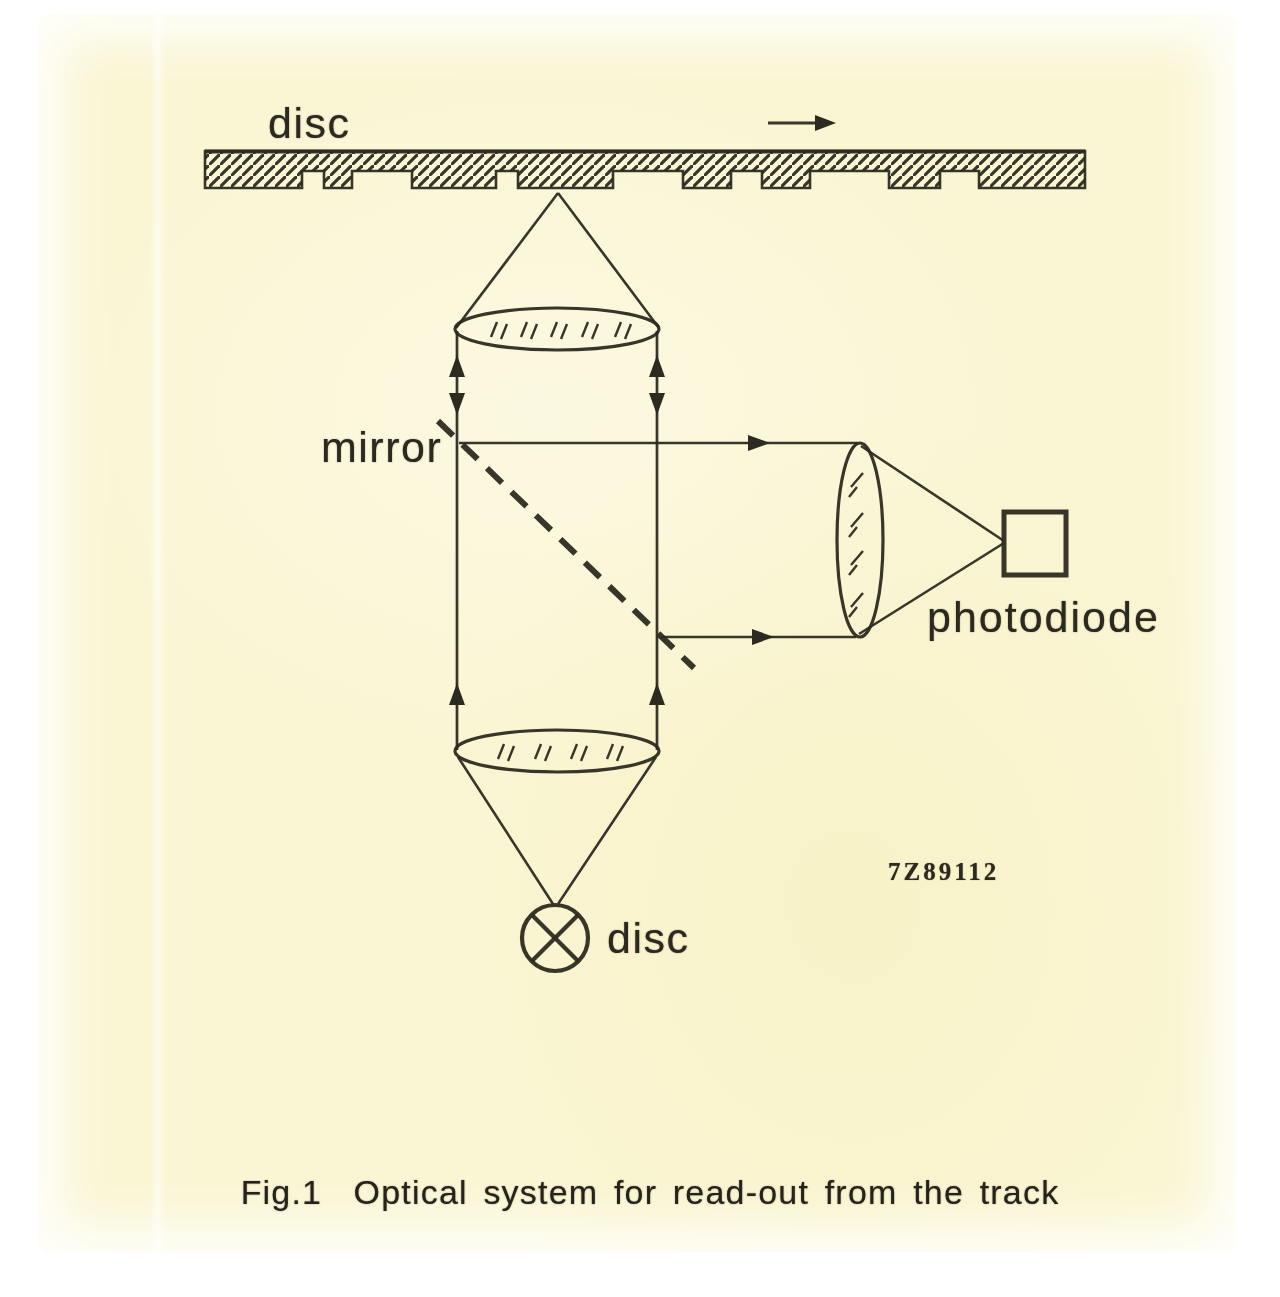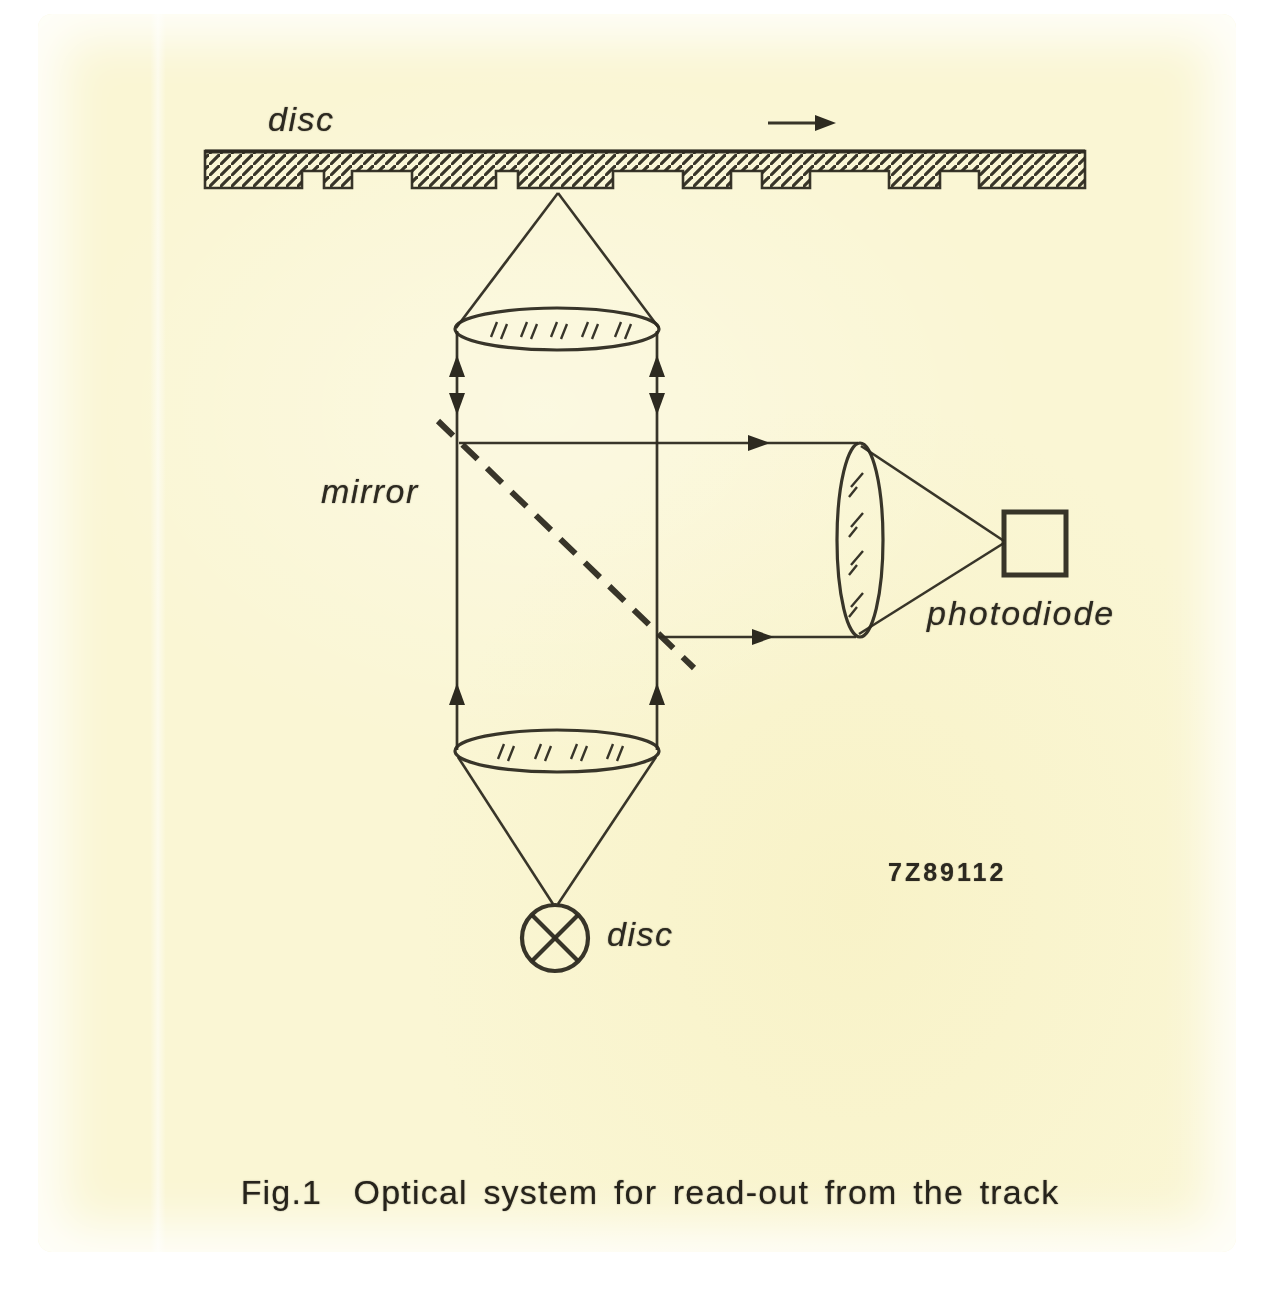--- a/index.html
+++ b/index.html
@@ -16,31 +16,31 @@
       radial-gradient(ellipse 600px 700px at 68% 72%, rgba(246,238,185,0.45), rgba(246,238,185,0) 72%),
       #faf6d4;
     box-shadow: inset 0 0 48px 26px rgba(255,255,255,0.85);
   }
   .scan-streak{
     position:absolute;left:150px;top:14px;width:16px;height:1238px;
     background:linear-gradient(90deg, rgba(255,255,255,0) 0%, rgba(255,255,255,0.55) 50%, rgba(255,255,255,0) 100%);
   }
   svg.diagram{position:absolute;left:0;top:0;}
   .lbl{
-    position:absolute;color:#2c2920;font-size:34px;letter-spacing:1.5px;
+    position:absolute;color:#2c2920;font-size:43px;letter-spacing:1.5px;
     text-shadow:0 0 1.3px rgba(44,40,28,0.65);
-    white-space:pre;line-height:1;font-style:italic;
+    white-space:pre;line-height:1;
   }
   .lbl-disc{left:268px;top:102px;}
-  .lbl-mirror{left:321px;top:426px;margin-top:48px;}
+  .lbl-mirror{left:321px;top:426px;}
   .lbl-photodiode{left:927px;top:596px;letter-spacing:2px;text-align:center;}
   .lbl-laser{left:607px;top:917px;}
   .part-code{
     position:absolute;left:888px;top:858px;
-    font-family:Liberation Sans, sans-serif;font-weight:bold;
+    font-family:Liberation Serif, serif;font-weight:bold;
     font-size:25px;letter-spacing:3px;color:#2c2920;
     text-shadow:0 0 1.1px rgba(44,40,28,0.6);
   }
   .caption{
     position:absolute;left:160px;top:1060px;width:980px;
     text-align:center;font-size:34px;line-height:53px;color:#26231b;
     letter-spacing:1.2px;word-spacing:5px;white-space:pre;
     text-shadow:0 0 1.4px rgba(40,36,26,0.6);
   }
   .caption .cap-line{display:block;text-align:center;}

